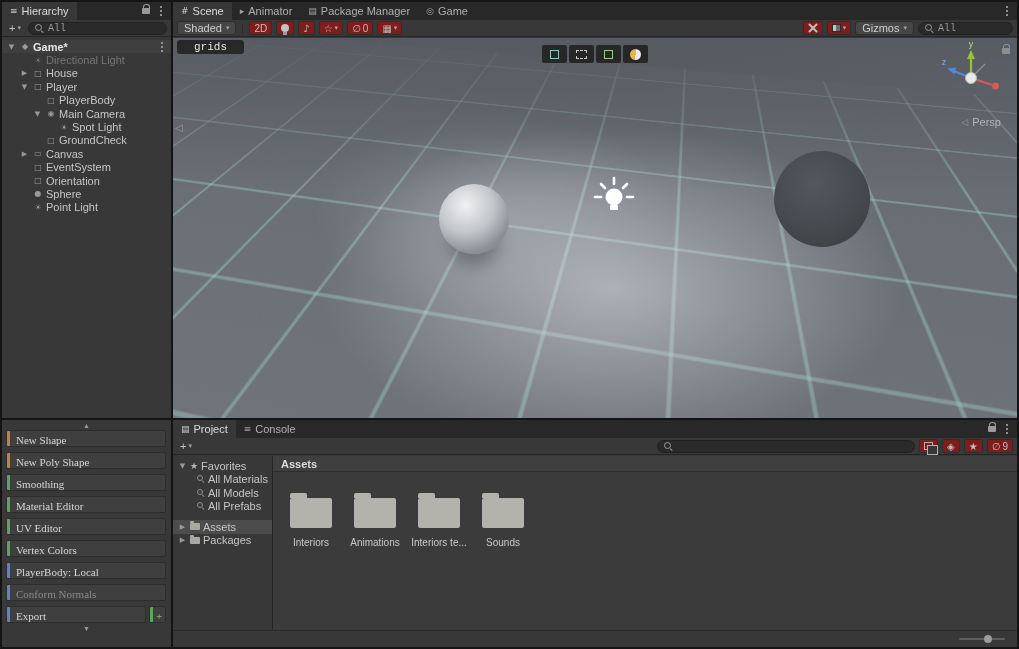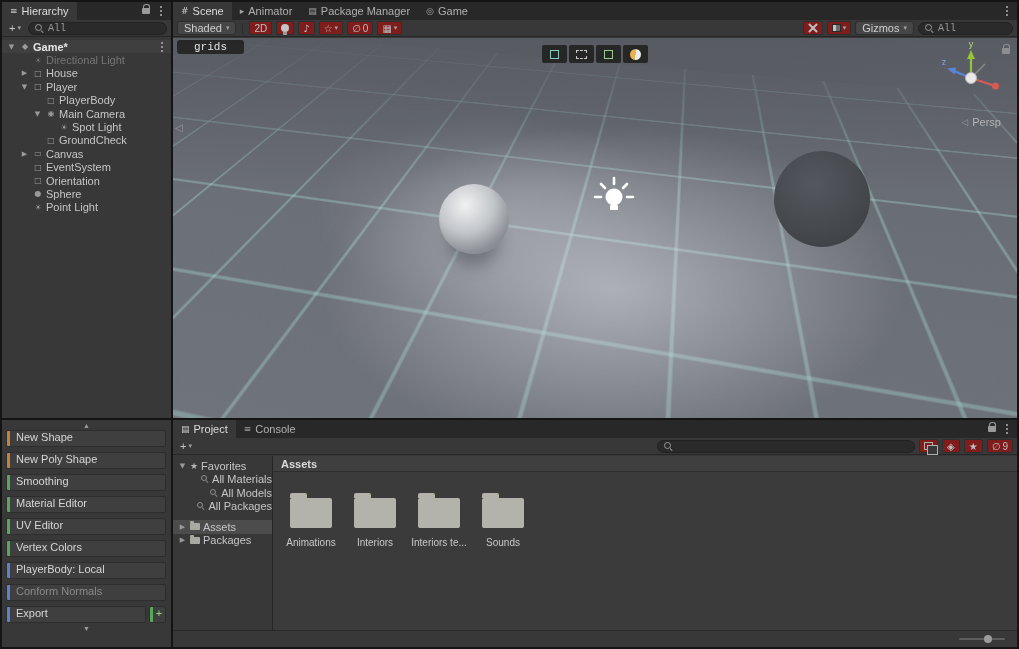--- a/index.html
+++ b/index.html
@@ -55,21 +55,21 @@
   .hrow .lbl{white-space:nowrap;color:#c6c6c6;}
   .hrow.dim .lbl,.hrow.dim .obicon{color:#757575;}
   .hrow.scene{background:#3f3f3f;}
   .hrow.scene .lbl{color:#e6e6e6;font-weight:bold;}
   .hrow .rowspace{flex:1;}
 
   
   .pb-scroll{height:10px;display:flex;align-items:center;justify-content:center;color:#9a9a9a;font-size:7px;}
   .pb-body{padding:0 5px 0 4px;display:flex;flex-direction:column;gap:5px;}
   .pb-row{display:flex;gap:3px;}
-  .pb-btn{position:relative;height:17px;background:#3f3f3f;border:1px solid #2d2d2d;border-radius:2px;display:flex;align-items:flex-start;padding-left:9px;color:#d6d6d6;flex:1;overflow:hidden;white-space:nowrap;}
+  .pb-btn{position:relative;height:17px;background:#3f3f3f;border:1px solid #2d2d2d;border-radius:2px;display:flex;align-items:flex-end;padding-left:9px;color:#d6d6d6;flex:1;overflow:hidden;white-space:nowrap;font-family:Liberation Serif, serif;}
   .pb-btn::before{content:"";position:absolute;left:0;top:0;bottom:0;width:3px;background:var(--edge);}
   .pb-btn.dim{color:#8a8a8a;}
   .pb-plus{flex:0 0 17px;justify-content:center;padding-left:3px;color:#9ad17e;}
 
   
   .viewport{position:absolute;left:0;top:36px;width:844px;height:380px;overflow:hidden;background:linear-gradient(105deg,#54575d 0%,#5a5d64 45%,#646973 100%);}
   .floor{position:absolute;left:-450px;top:24px;width:1750px;height:1500px;transform-origin:50% 0;
     transform:perspective(500px) rotateX(61deg) rotateZ(10deg);pointer-events:none;
     background-image:
       repeating-linear-gradient(0deg, rgba(165,214,203,0.38) 0 2px, transparent 2px 64px),
@@ -99,21 +99,21 @@
   .vlock{position:absolute;right:7px;top:10px;opacity:.8;}
   .axis{position:absolute;right:8px;top:0px;}
   .persp{position:absolute;right:16px;top:78px;color:#b4b4b4;display:flex;gap:4px;align-items:center;font-size:11px;}
   .persp .pArrow{font-size:9px;color:#9c9c9c;font-family:"DejaVu Sans",sans-serif;}
 
   
   .pcontent{position:absolute;left:0;top:36px;right:0;bottom:17px;display:flex;}
   .ptree{width:100px;flex:0 0 100px;border-right:1px solid #252525;padding-top:3px;background:#383838;}
   .prow{display:flex;align-items:center;height:13.5px;gap:3px;padding-left:5px;color:#c6c6c6;white-space:nowrap;}
   .prow .arrow{width:9px;font-size:7px;color:#9a9a9a;text-align:center;flex:0 0 auto;}
-  .prow.fav-item{padding-left:24px;justify-content:flex-end;}
+  .prow.fav-item{padding-left:24px;}
   .prow.root{margin-top:0;}
   .prow.root.first{margin-top:7px;}
   .prow.sel{background:#4c4c4c;}
   .staricon{font-size:9px;color:#b5b5b5;}
   .minifolder{width:10px;height:7px;background:#a9a8a1;border-radius:1px;position:relative;flex:0 0 auto;}
   .minifolder::before{content:"";position:absolute;left:0;top:-2px;width:4px;height:2px;background:#a9a8a1;border-radius:1px 1px 0 0;}
   .pmain{flex:1;background:#3b3b3b;display:flex;flex-direction:column;}
   .pheader{height:16px;background:#3f3f3f;border-bottom:1px solid #2d2d2d;display:flex;align-items:center;padding:0 8px;color:#dcdcdc;font-weight:bold;}
   .grid-area{display:flex;gap:8px;padding:20px 10px 0 10px;}
   .fcell{width:56px;display:flex;flex-direction:column;align-items:center;}
@@ -466,45 +466,45 @@
           <div class="prow fav-item">
             <span class="minimag"></span>
             <span class="lbl">All Materials</span>
           </div>
           <div class="prow fav-item">
             <span class="minimag"></span>
             <span class="lbl">All Models</span>
           </div>
           <div class="prow fav-item">
             <span class="minimag"></span>
-            <span class="lbl">All Packages</span>
+            <span class="lbl">All Prefabs</span>
           </div>
           <div class="prow root first sel">
             <span class="arrow">▶</span>
             <span class="minifolder"></span>
             <span class="lbl">Assets</span>
           </div>
           <div class="prow root">
             <span class="arrow">▶</span>
             <span class="minifolder"></span>
             <span class="lbl">Packages</span>
           </div>
         </div>
       <div class="pmain">
         <div class="pheader">
           <span>Assets</span>
         </div>
         <div class="grid-area">
             <div class="fcell">
               <div class="folder"></div>
-              <div class="fname">Animations</div>
+              <div class="fname">Interiors</div>
             </div>
             <div class="fcell">
               <div class="folder"></div>
-              <div class="fname">Interiors</div>
+              <div class="fname">Animations</div>
             </div>
             <div class="fcell">
               <div class="folder"></div>
               <div class="fname">Interiors te...</div>
             </div>
             <div class="fcell">
               <div class="folder"></div>
               <div class="fname">Sounds</div>
             </div>
           </div>

